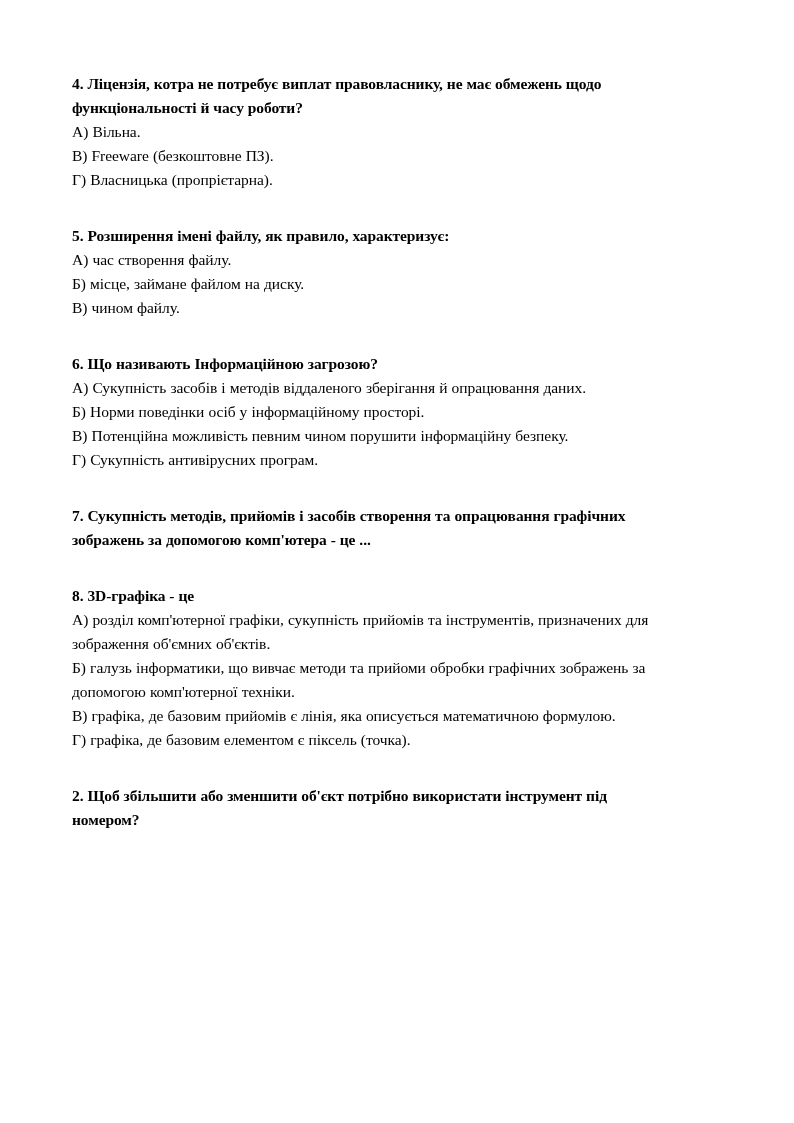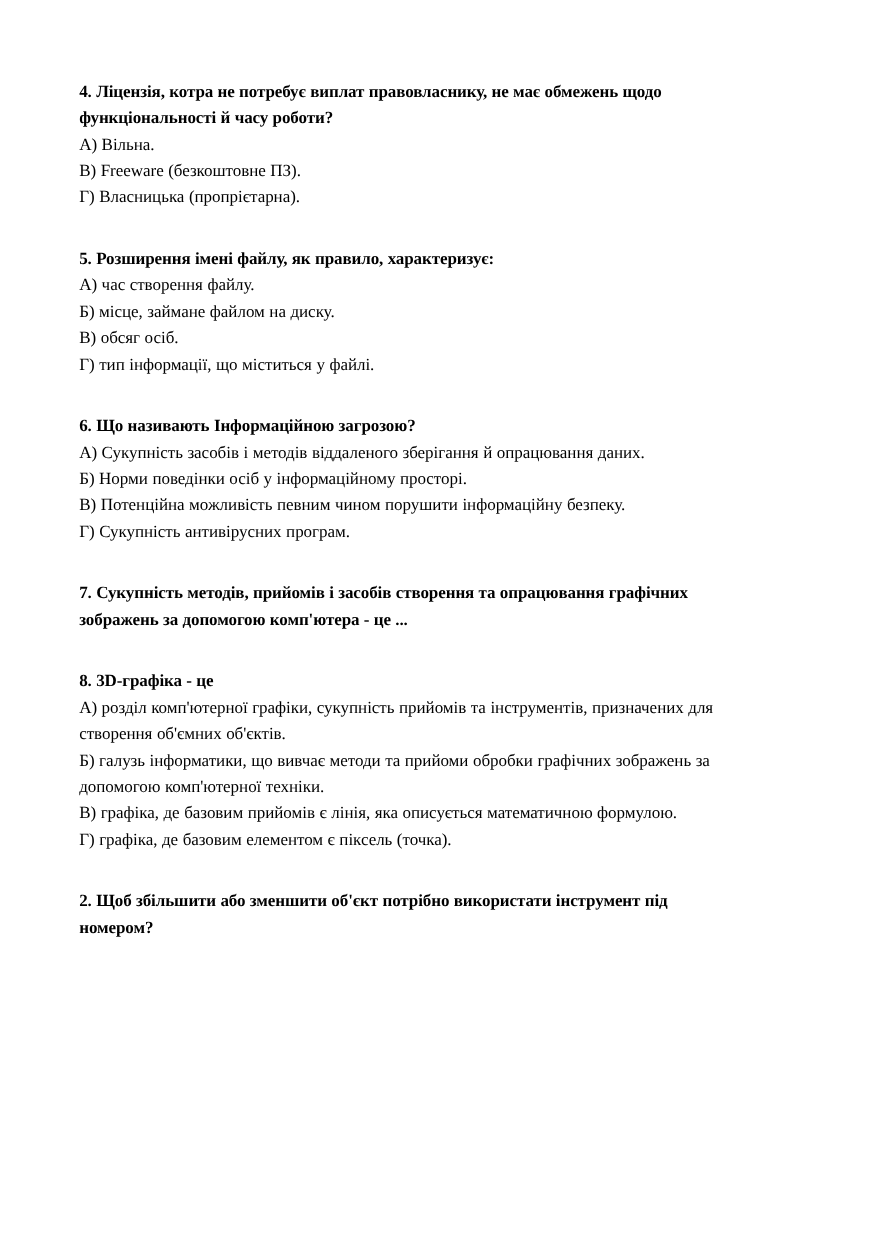--- a/index.html
+++ b/index.html
@@ -65,43 +65,42 @@
       <li class="q-answer">В) Freeware (безкоштовне ПЗ).</li>
       <li class="q-answer">Г) Власницька (пропрієтарна).</li>
     </ul>
   </div>
 
   <div class="question-block">
     <p class="q-heading">5. Розширення імені файлу, як правило, характеризує:</p>
     <ul class="answers">
       <li class="q-answer">А) час створення файлу.</li>
       <li class="q-answer">Б) місце, займане файлом на диску.</li>
-      <li class="q-answer">В) обсяг осіб.</li>
-      <li class="q-answer">Г) тип інформації, що міститься у файлі.</li>
+      <li class="q-answer">В) чином файлу.</li>
     </ul>
   </div>
 
   <div class="question-block">
     <p class="q-heading">6. Що називають Інформаційною загрозою?</p>
     <ul class="answers">
       <li class="q-answer">А) Сукупність засобів і методів віддаленого зберігання й опрацювання даних.</li>
       <li class="q-answer">Б) Норми поведінки осіб у інформаційному просторі.</li>
       <li class="q-answer">В) Потенційна можливість певним чином порушити інформаційну безпеку.</li>
       <li class="q-answer">Г) Сукупність антивірусних програм.</li>
     </ul>
   </div>
 
   <div class="question-block">
     <p class="q-heading">7. Сукупність методів, прийомів і засобів створення та опрацювання графічних зображень за допомогою комп'ютера - це ...</p>
   </div>
 
   <div class="question-block">
     <p class="q-heading">8. 3D-графіка - це</p>
     <ul class="answers">
-      <li class="q-answer">А) розділ комп'ютерної графіки, сукупність прийомів та інструментів, призначених для створення об'ємних об'єктів.</li>
+      <li class="q-answer">А) розділ комп'ютерної графіки, сукупність прийомів та інструментів, призначених для зображення об'ємних об'єктів.</li>
       <li class="q-answer">Б) галузь інформатики, що вивчає методи та прийоми обробки графічних зображень за допомогою комп'ютерної техніки.</li>
       <li class="q-answer">В) графіка, де базовим прийомів є лінія, яка описується математичною формулою.</li>
       <li class="q-answer">Г) графіка, де базовим елементом є піксель (точка).</li>
     </ul>
   </div>
 
   <div class="question-block">
     <p class="q-heading">2. Щоб збільшити або зменшити об'єкт потрібно використати інструмент під номером?</p>
   </div>
 

